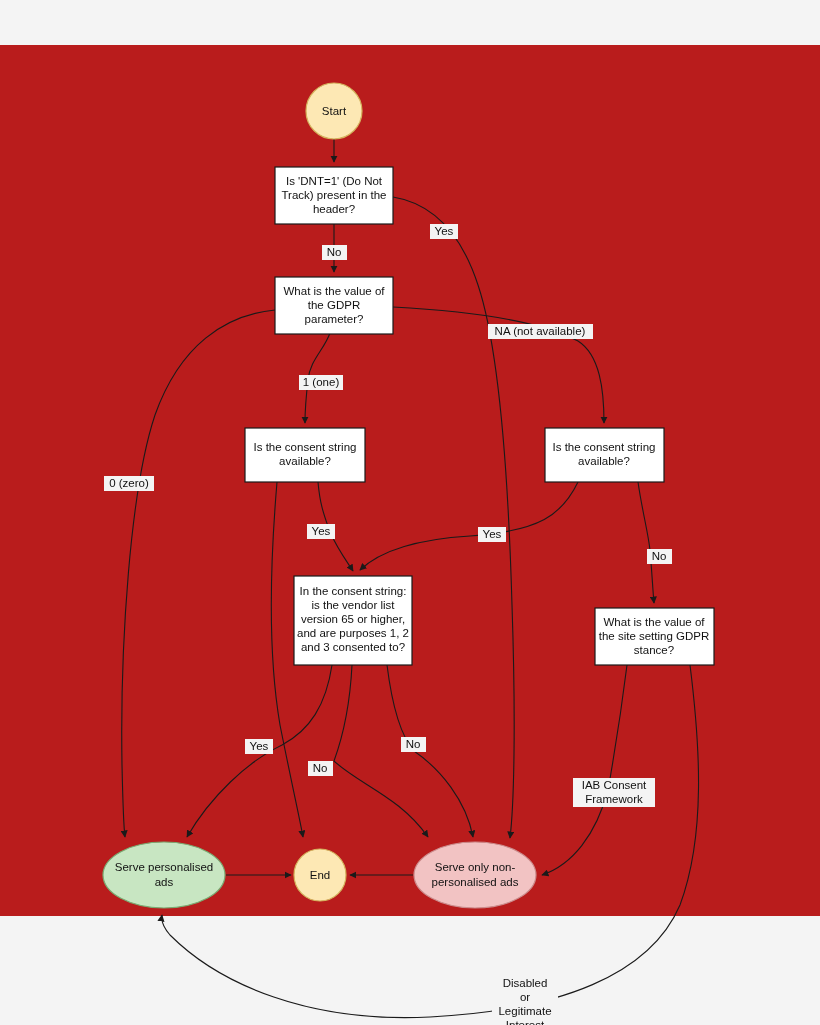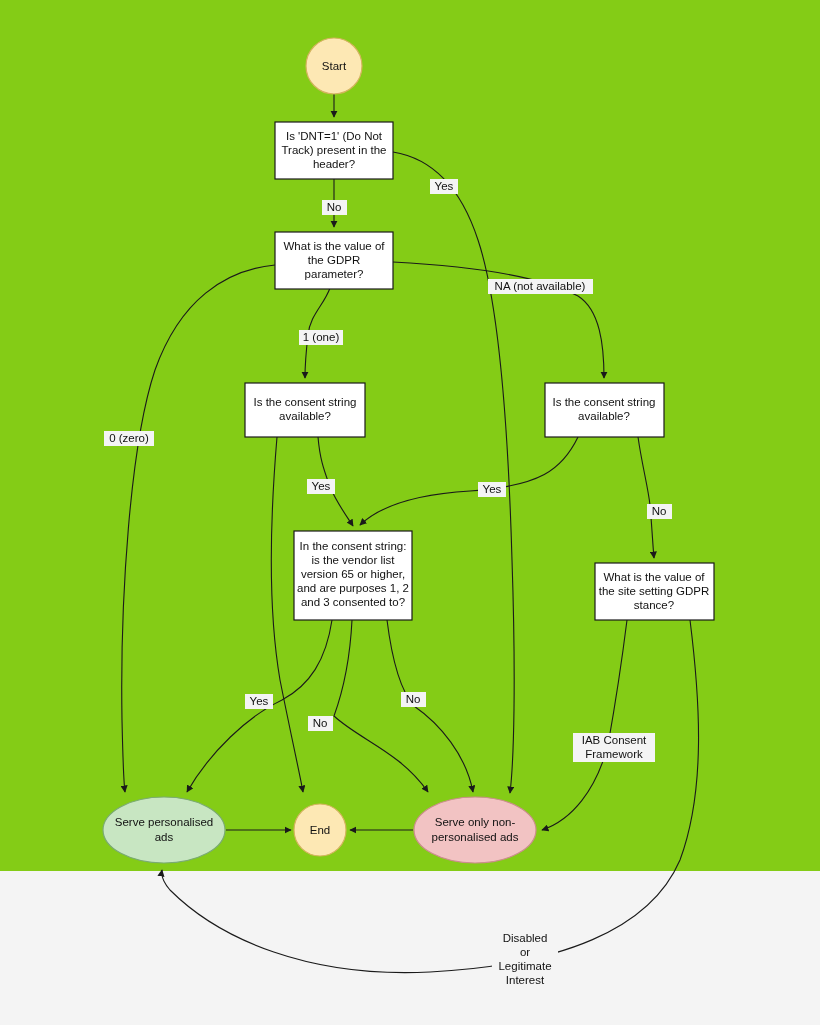--- a/index.html
+++ b/index.html
@@ -10,21 +10,22 @@
   body {
     width: 820px;
     height: 1025px;
     overflow: hidden;
     font-family: "Liberation Sans", sans-serif;
   }
   #flowchart-canvas {
     position: relative;
     width: 820px;
     height: 871px;
-    background: #84cc16;
+    background: #b91c1c;
+    margin-top: 45px;
   }
   svg.diagram {
     position: absolute;
     left: 0;
     top: 0;
     width: 820px;
     height: 1025px;
   }
   .edge {
     fill: none;

